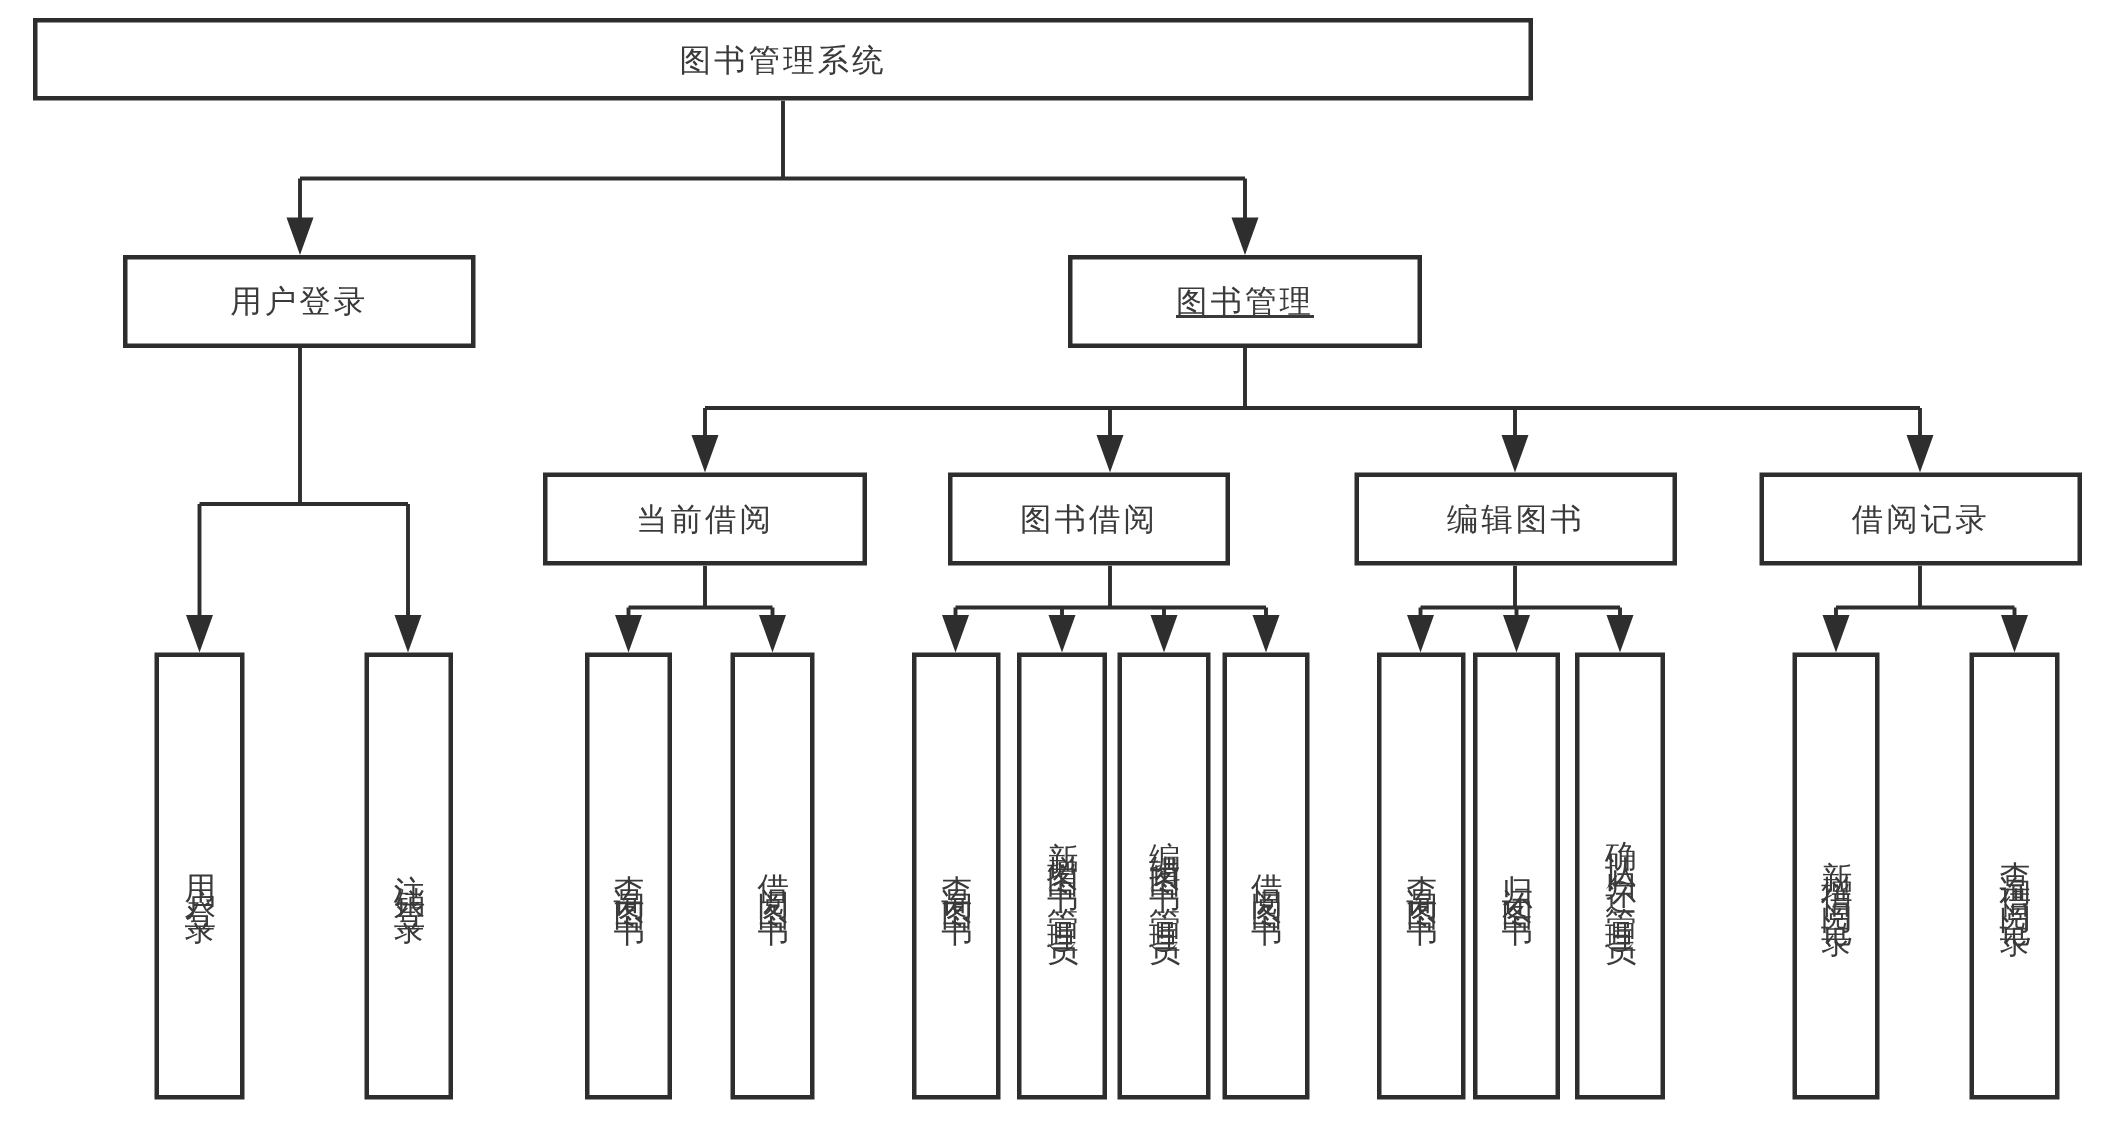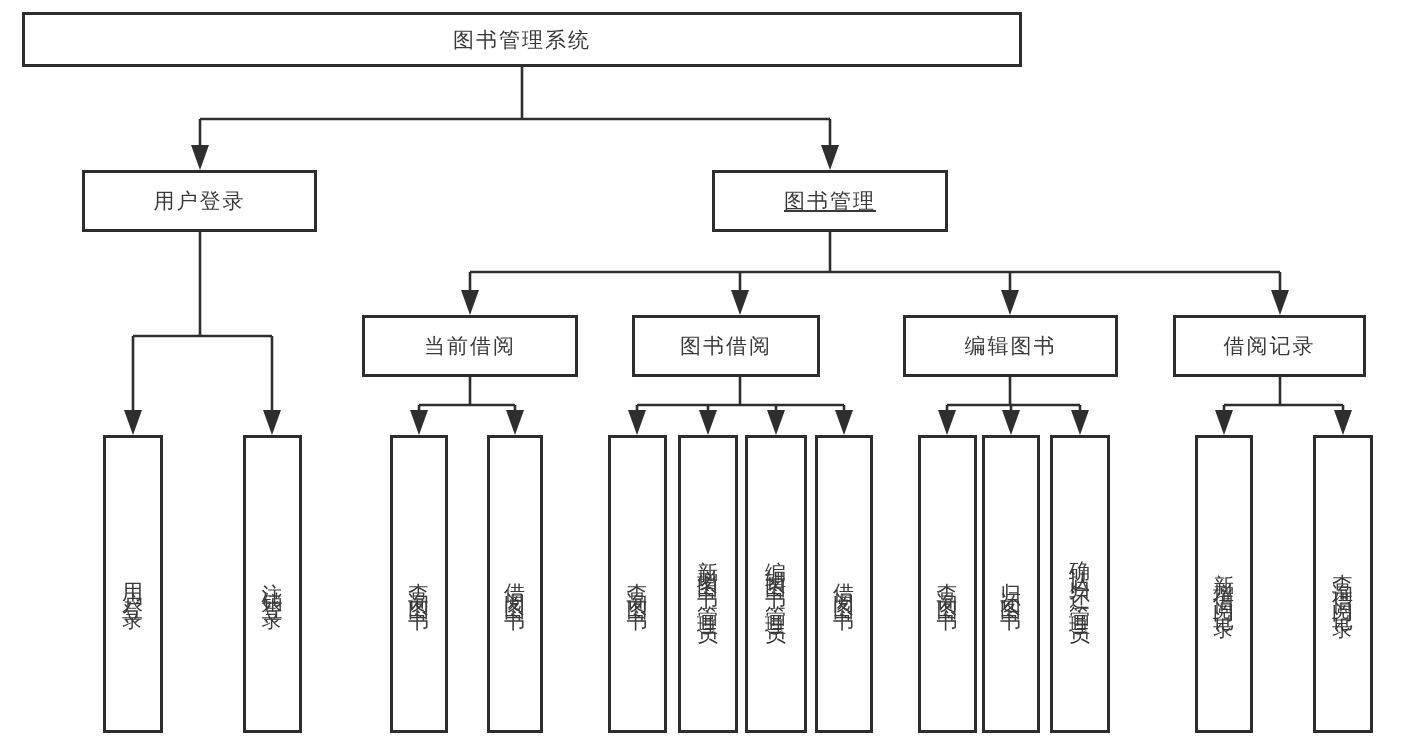--- a/index.html
+++ b/index.html
@@ -90,21 +90,21 @@
   </svg>
 
   <div class="node h-node" style="left:22px; top:12px; width:1000px; height:55px;">图书管理系统</div>
 
   <div class="node h-node" style="left:82px; top:170px; width:235px; height:62px;">用户登录</div>
   <div class="node h-node" style="left:712px; top:170px; width:236px; height:62px;text-decoration:underline;">图书管理</div>
 
   <div class="node h-node" style="left:362px; top:315px; width:216px; height:62px;">当前借阅</div>
   <div class="node h-node" style="left:632px; top:315px; width:188px; height:62px;">图书借阅</div>
   <div class="node h-node" style="left:903px; top:315px; width:215px; height:62px;">编辑图书</div>
-  <div class="node h-node" style="left:1173px; top:315px; width:193px; height:62px;">借阅记录</div>
+  <div class="node h-node" style="left:1173px; top:315px; width:215px; height:62px;">借阅记录</div>
 
   <div class="node v-node" style="left:103px; top:435px; width:60px; height:298px;">用户登录</div>
   <div class="node v-node" style="left:243px; top:435px; width:59px; height:298px;">注销登录</div>
 
   <div class="node v-node" style="left:390px; top:435px; width:58px; height:298px;">查询图书</div>
   <div class="node v-node" style="left:487px; top:435px; width:56px; height:298px;">借阅图书</div>
 
   <div class="node v-node" style="left:608px; top:435px; width:59px; height:298px;">查询图书</div>
   <div class="node v-node" style="left:678px; top:435px; width:60px; height:298px;">新增图书（管理员）</div>
   <div class="node v-node" style="left:745px; top:435px; width:62px; height:298px;">编辑图书（管理员）</div>

